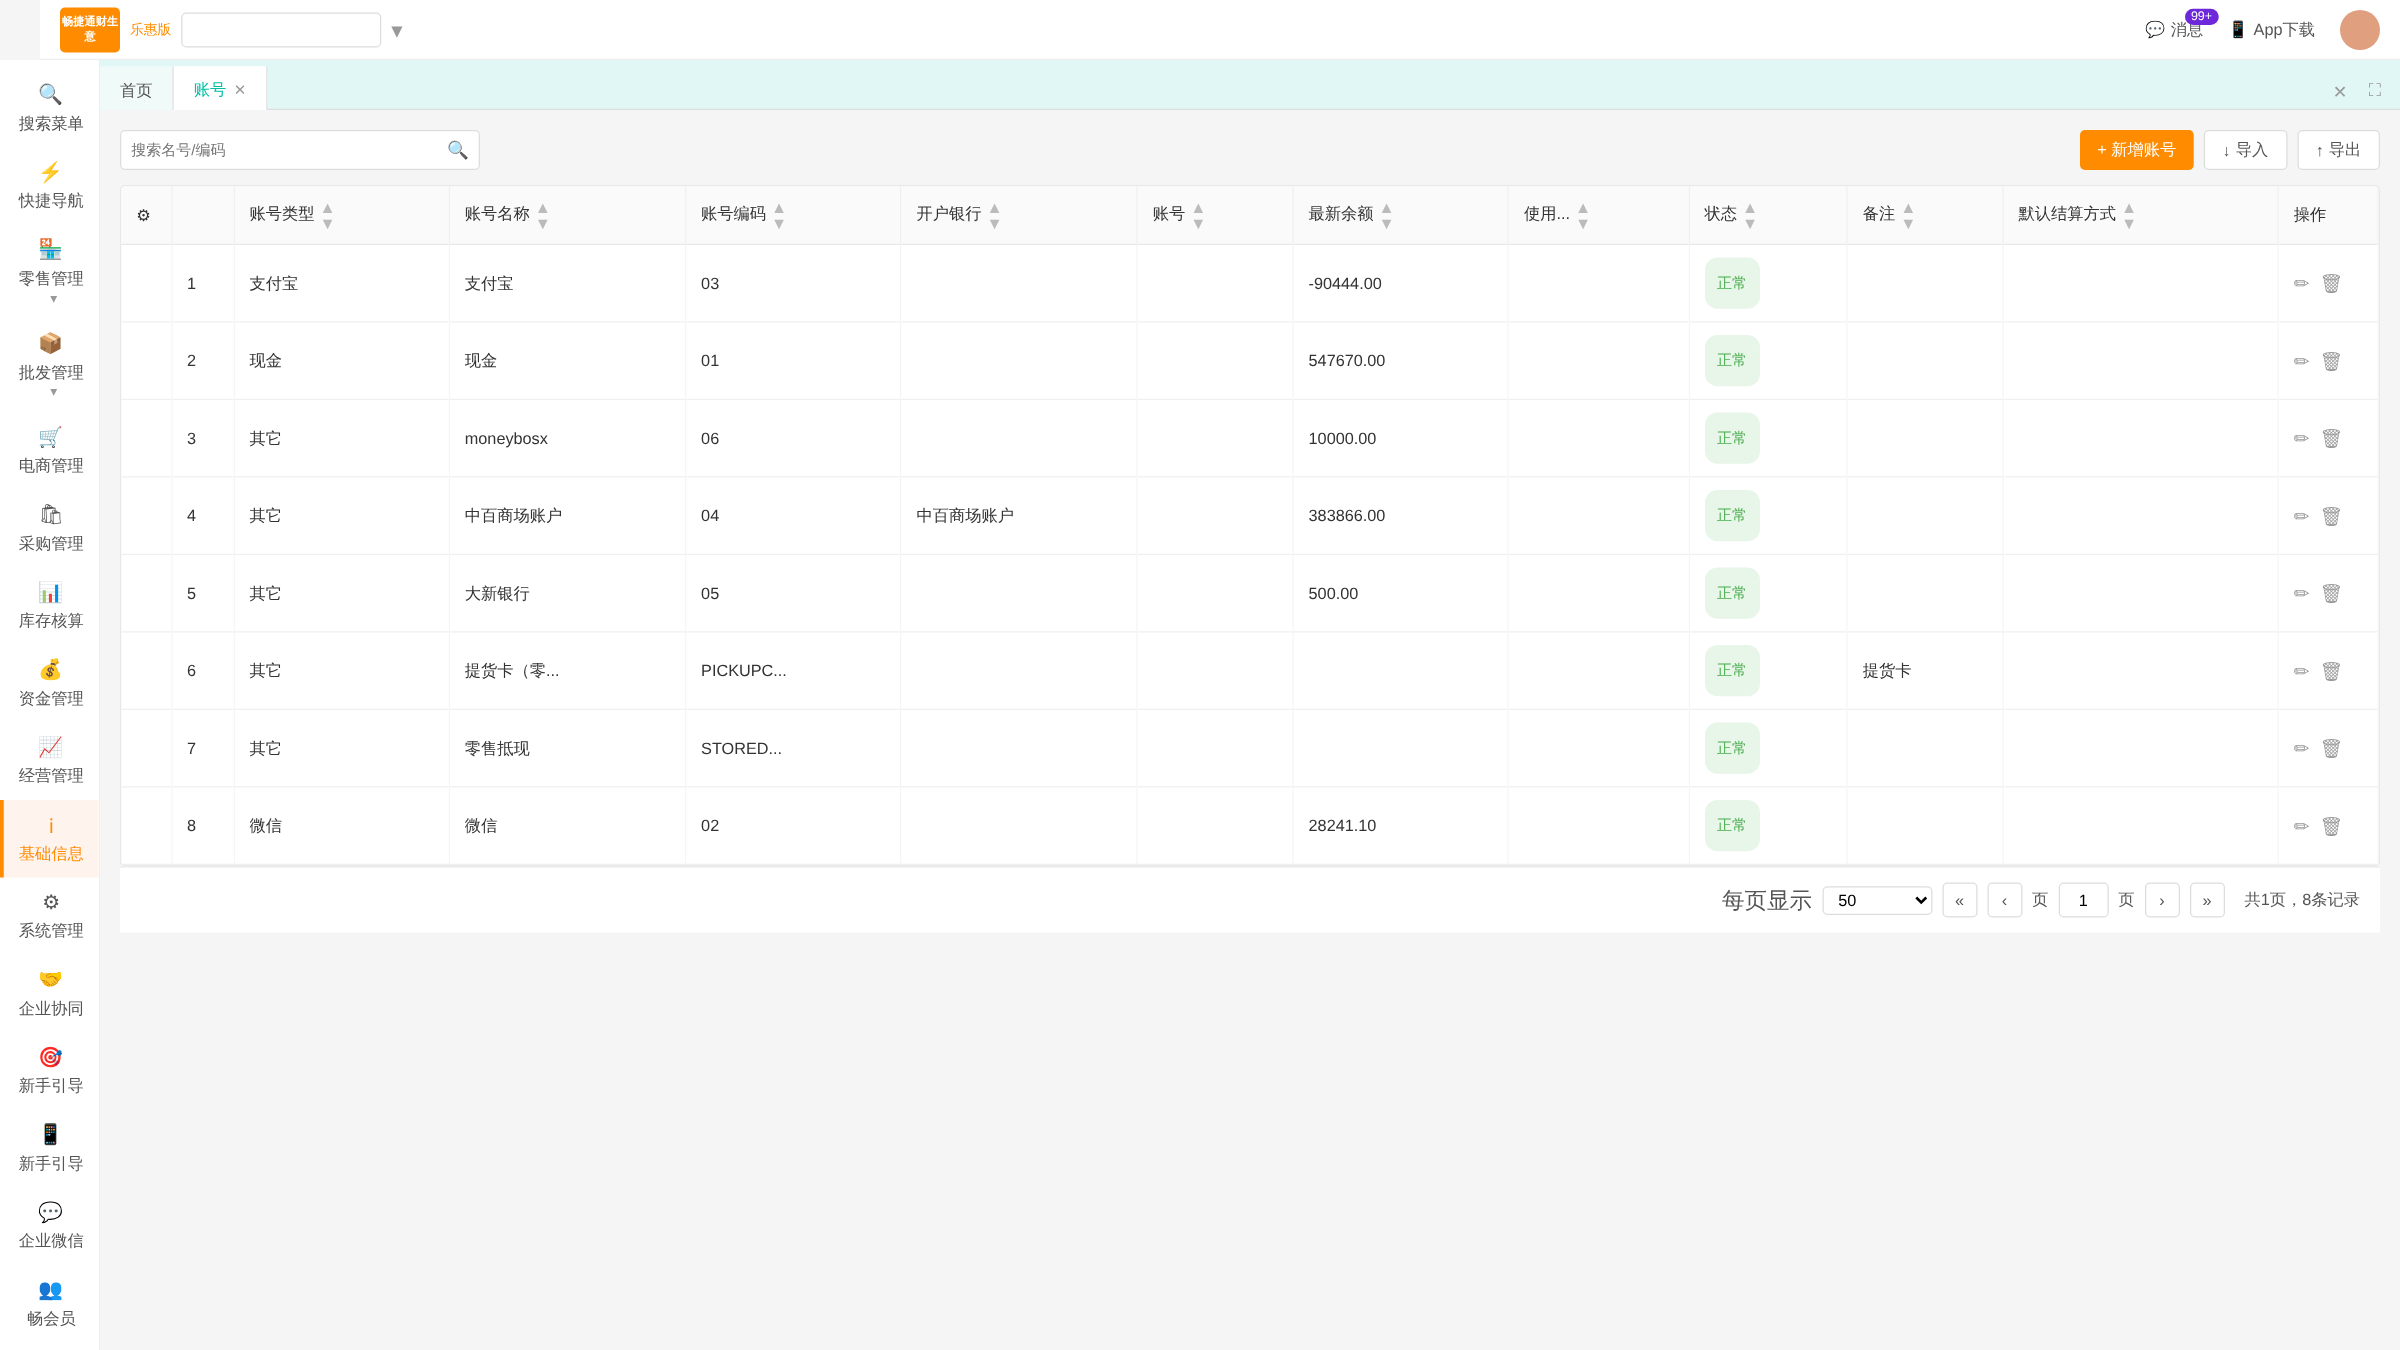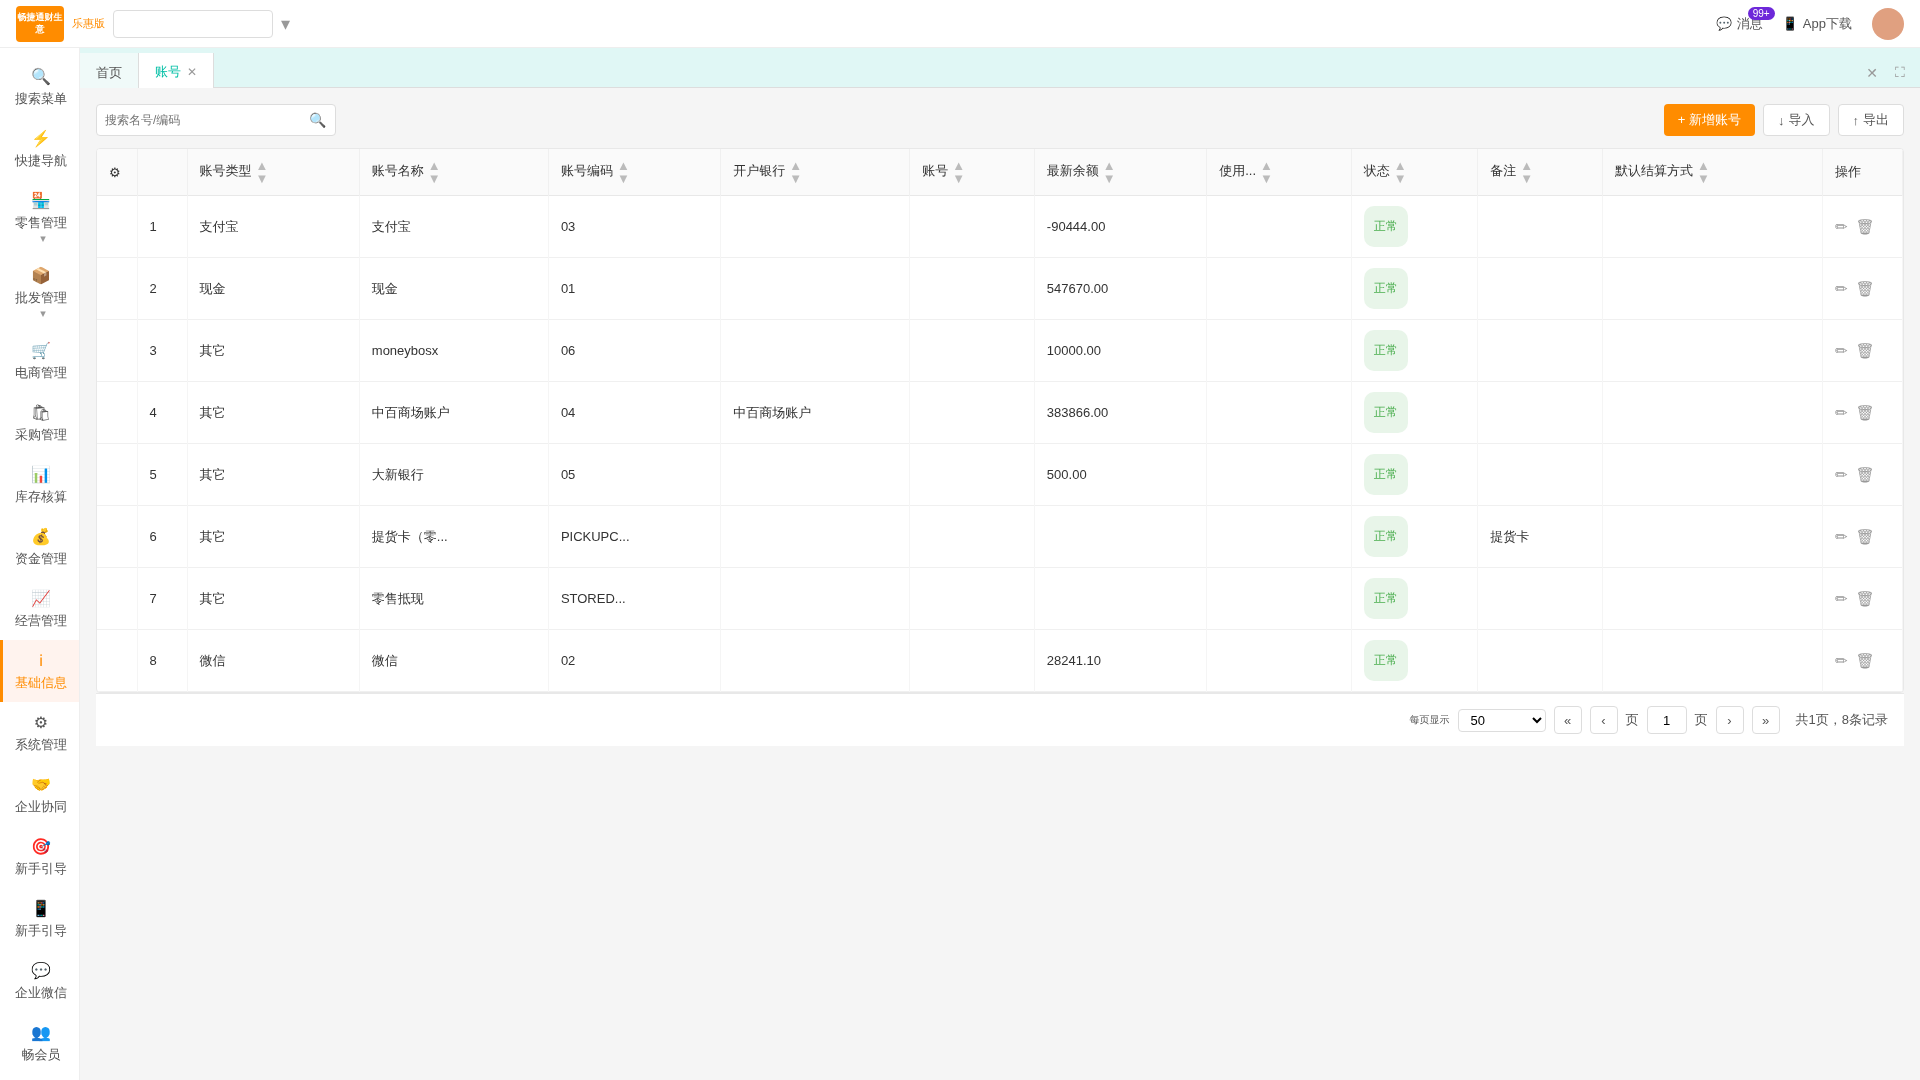--- a/index.html
+++ b/index.html
@@ -9,20 +9,21 @@
     .top-header {
       height: 48px;
       background: #fff;
       display: flex;
       align-items: center;
       justify-content: space-between;
       padding: 0 16px;
       border-bottom: 1px solid #eee;
       position: relative;
       z-index: 10;
+      margin-left: 32px;
     }
     .logo-area {
       display: flex;
       align-items: center;
       gap: 8px;
     }
     .logo-box {
       width: 48px;
       height: 36px;
       background: #ff8c00;
@@ -205,21 +206,21 @@
       margin-bottom: 12px;
     }
     .search-box {
       display: flex;
       align-items: center;
       background: #fff;
       border: 1px solid #ddd;
       border-radius: 4px;
       padding: 0 8px;
       height: 32px;
-      width: 240px;
+      width: 288px;
     }
     .search-input {
       border: none;
       outline: none;
       font-size: 12px;
       color: #999;
       flex: 1;
       background: transparent;
     }
     .search-icon { color: #999; font-size: 14px; }
@@ -321,21 +322,21 @@
     
     .pagination-bar {
       display: flex;
       align-items: center;
       justify-content: flex-end;
       padding: 12px 16px;
       background: #fff;
       border-top: 1px solid #e8e8e8;
       gap: 8px;
     }
-    .per-page-label { color: #555; font-size: 10px; }
+    .per-page-label { color: #555; font-size: 18px; }
     .per-page-select {
       border: 1px solid #ddd;
       border-radius: 4px;
       padding: 2px 36px 2px 8px;
       font-size: 13px;
       cursor: pointer;
       background: #fff;
     }
     .page-nav-btn {
       width: 28px;

